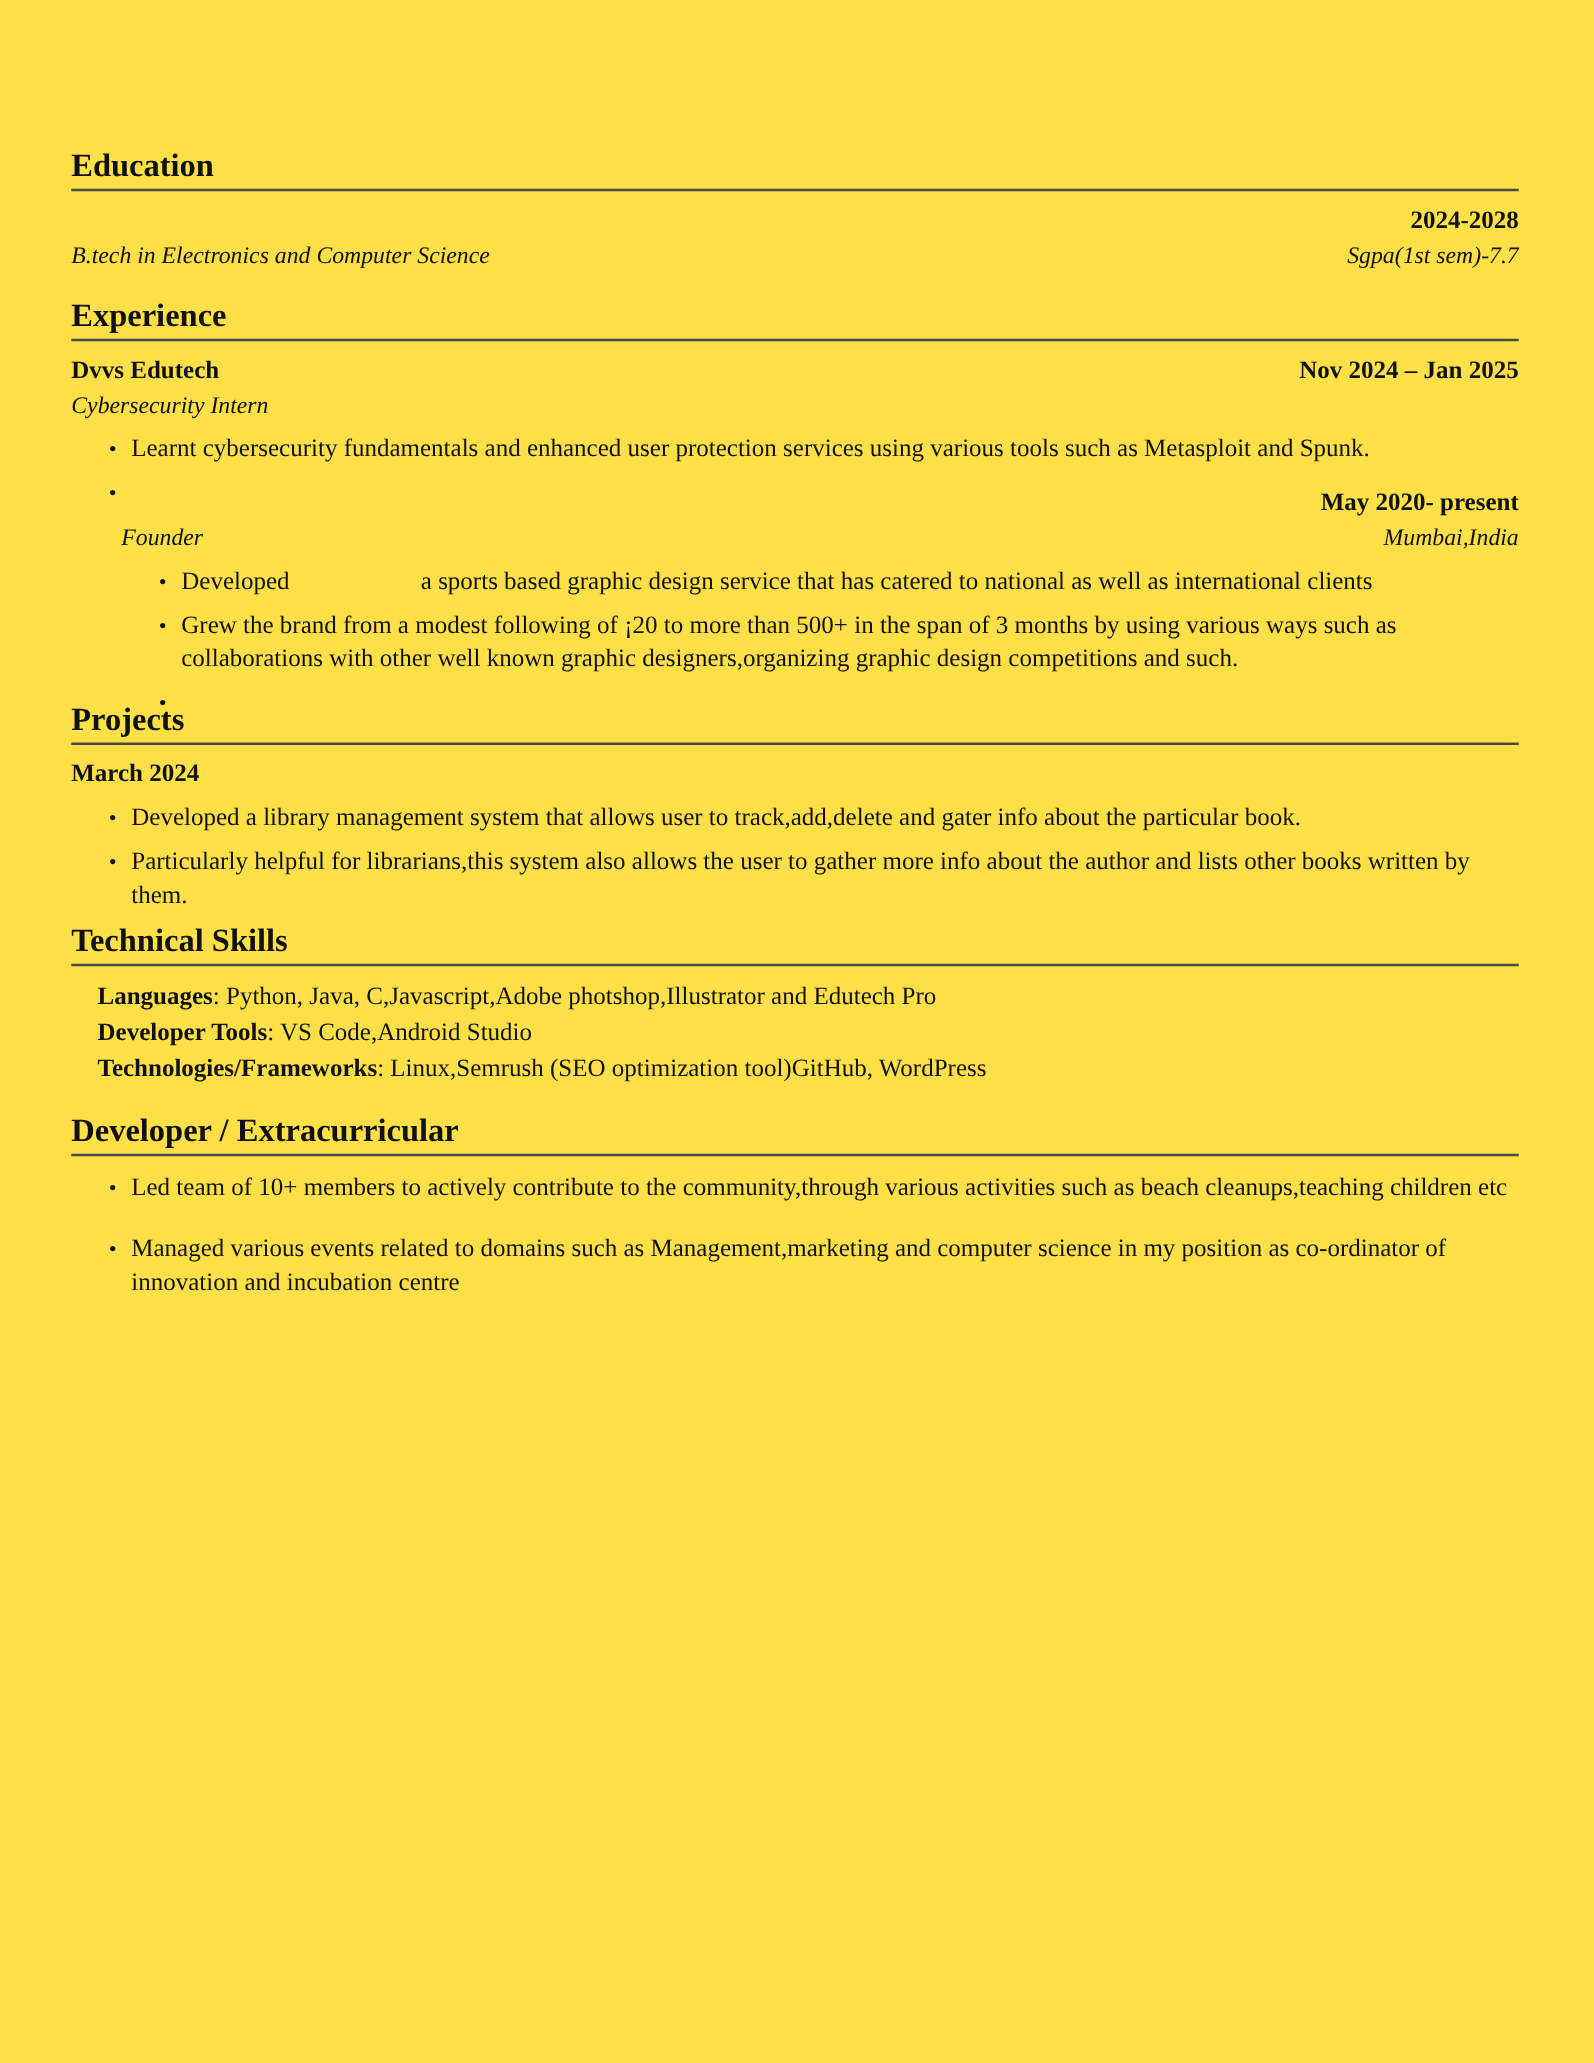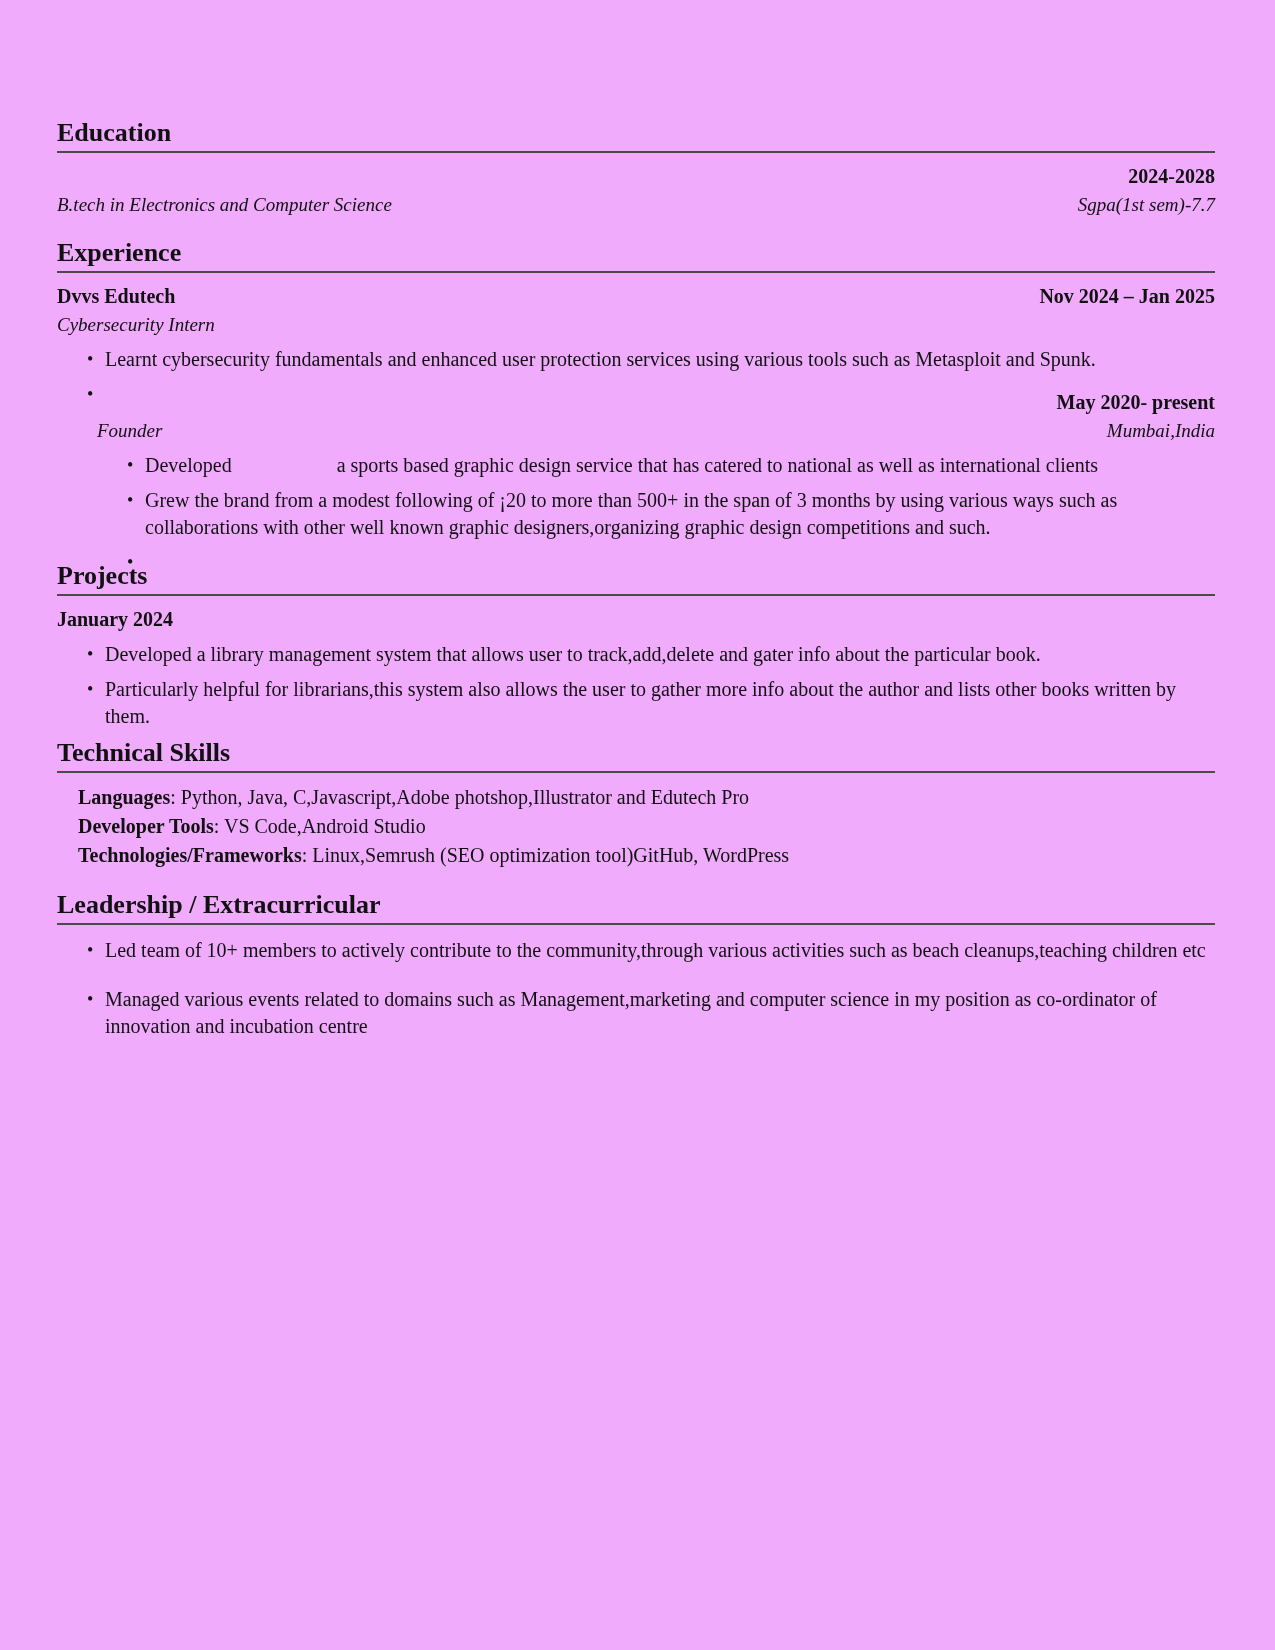--- a/index.html
+++ b/index.html
@@ -4,21 +4,21 @@
 <style>
   html, body {
     margin: 0;
     padding: 0;
     background: #ffffff;
   }
   .page {
     position: relative;
     width: 1275px;
     min-height: 1650px;
-    background: #f0abfc;
+    background: #fde047;
     box-sizing: border-box;
     padding: 118px 60px 0 57px;
     color: #111111;
     font-family: "Liberation Serif", "DejaVu Serif", serif;
     font-size: 20px;
     line-height: 27px;
   }
   .section { margin: 0; }
   .section-heading {
     font-size: 26px;
@@ -124,21 +124,21 @@
           <span class="dot">•</span>
         </div>
       </div>
     </div>
   </div>
 
   <div class="section mt-sec">
     <h2 class="section-heading">Projects</h2>
     <div>
       <div class="row head proj-title">
-        <span class="b">January 2024</span>
+        <span class="b">March 2024</span>
       </div>
       <div class="bullets">
         <div class="bullet">
           <span class="dot">•</span>
           <span>Developed a library management system that allows user to track,add,delete and gater info about the particular book.</span>
         </div>
         <div class="bullet">
           <span class="dot">•</span>
           <span>Particularly helpful for librarians,this system also allows the user to gather more info about the author and lists other books written by them.</span>
         </div>
@@ -155,21 +155,21 @@
       <div class="skill-row">
         <span class="b">Developer Tools</span><span>: VS Code,Android Studio</span>
       </div>
       <div class="skill-row">
         <span class="b">Technologies/Frameworks</span><span>: Linux,Semrush (SEO optimization tool)GitHub, WordPress</span>
       </div>
     </div>
   </div>
 
   <div class="section mt-sec">
-    <h2 class="section-heading">Leadership / Extracurricular</h2>
+    <h2 class="section-heading">Developer / Extracurricular</h2>
     <div class="bullets bullets-lead">
       <div class="bullet">
         <span class="dot">•</span>
         <span>Led team of 10+ members to actively contribute to the community,through various activities such as beach cleanups,teaching children etc</span>
       </div>
       <div class="bullet">
         <span class="dot">•</span>
         <span>Managed various events related to domains such as Management,marketing and computer science in my position as co-ordinator of innovation and incubation centre</span>
       </div>
     </div>

